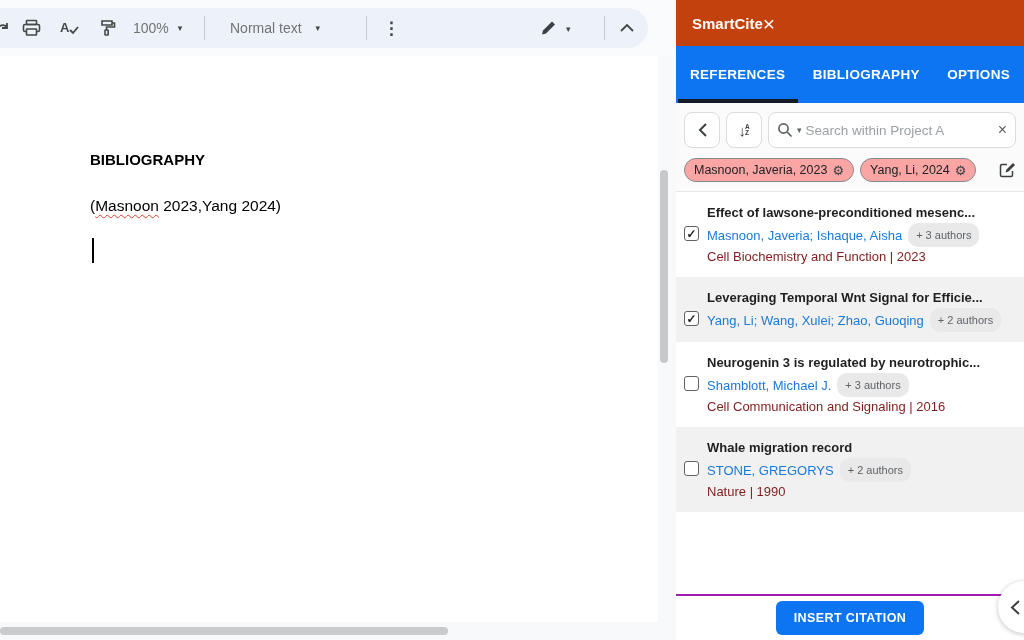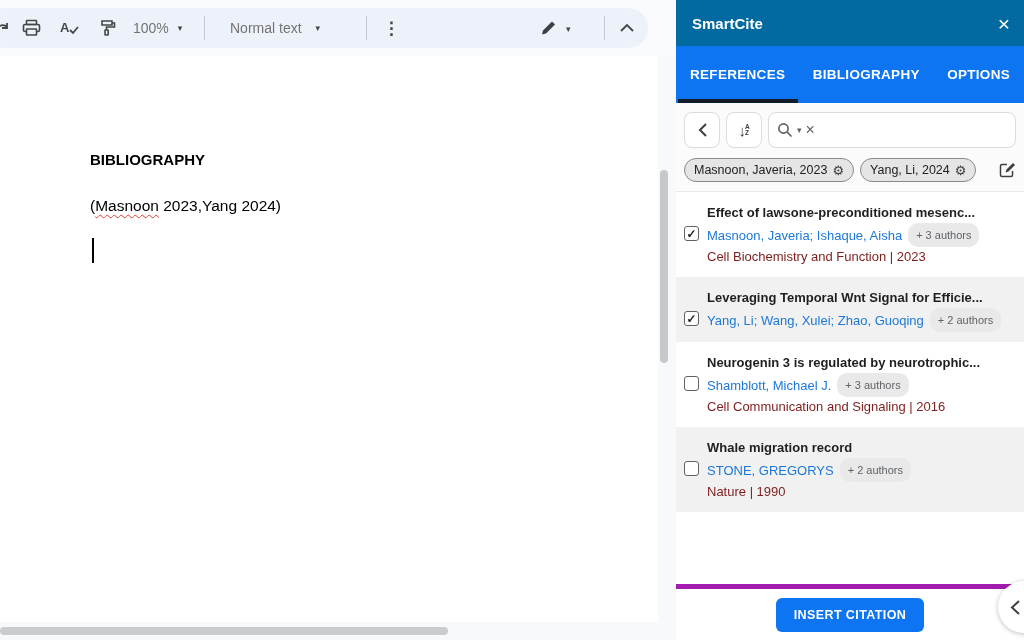--- a/index.html
+++ b/index.html
@@ -27,22 +27,22 @@
 
   .v-scrollbar { position:absolute; right:8px; top:170px; width:8px; height:193px;
     background:#c6c9ca; border-radius:4px; }
   .h-scroll-track { position:absolute; left:0; bottom:0; width:676px; height:18px; background:#f8f9fa; }
   .h-scrollbar { position:absolute; left:0; top:5px; width:448px; height:8px;
     background:#c9ccce; border-radius:4px; }
 
   
   .panel { position:absolute; left:676px; top:0; width:348px; height:640px; background:#fbfbfb;
     display:flex; flex-direction:column; }
-  .panel-header { height:46px; background:#0369a1; display:flex; align-items:center;
-    justify-content:space-between; padding:0 14px 0 16px; flex:0 0 auto; }
+  .panel-header { height:46px; background:#c2410c; display:flex; align-items:center;
+    padding:0 14px 0 16px; flex:0 0 auto; }
   .panel-title { color:#fff; font-size:15px; font-weight:bold; }
   .panel-close { color:#fff; font-size:21px; line-height:1; cursor:pointer; }
 
   .tabs { height:57px; background:#0d74f2; display:flex; align-items:center;
     justify-content:space-between; padding:12px 14px; position:relative; flex:0 0 auto; }
   .tab { color:#fff; font-size:13.5px; font-weight:bold; letter-spacing:.3px; cursor:pointer; }
   .tab-underline { position:absolute; left:2px; bottom:0; width:120px; height:4px; background:#131c28; }
 
   .search-row { display:flex; gap:6px; padding:9px 8px 6px 8px; flex:0 0 auto; }
   .sq-btn { width:36px; height:36px; background:#fff; border:1px solid #dadce0; border-radius:8px;
@@ -53,40 +53,40 @@
     display:flex; align-items:center; padding:0 8px; gap:4px; }
   .search-input { flex:1; border:none; outline:none; font-size:13.5px; color:#202124;
     font-family:"Liberation Sans", sans-serif; background:transparent; min-width:0; }
   .search-input::placeholder { color:#9aa0a6; }
   .search-clear { color:#5f6368; font-size:16px; cursor:pointer; }
   .search-caret { font-size:9px; color:#5f6368; }
 
   .chips-row { display:flex; align-items:center; gap:6px; padding:4px 8px 9px 8px;
     border-bottom:1px solid #e8e8e8; flex:0 0 auto; }
   .chip { display:flex; align-items:center; gap:5px; border:1px solid #878b90; border-radius:14px;
-    background:#e5e5e5; padding:4px 9px; cursor:pointer; }
+    background:#fca5a5; padding:4px 9px; cursor:pointer; }
   .chip-label { font-size:12.5px; color:#202124; white-space:nowrap; }
   .chip-gear { font-size:13px; color:#3c4043; line-height:1; }
   .edit-icon { margin-left:auto; cursor:pointer; color:#3c4043; display:flex; }
 
   .ref-list { flex:1 1 auto; background:#fff; overflow:hidden; }
   .ref-row { display:flex; padding:10px 8px 10px 8px; gap:8px; }
   .ref-row.alt { background:#f1f1f1; }
   .ref-check { width:15px; height:15px; border:1.5px solid #5f6368; border-radius:3px; background:#fff;
     margin-top:24px; flex:0 0 auto; display:flex; align-items:center; justify-content:center;
     font-size:12px; font-weight:bold; color:#202124; cursor:pointer; }
   .ref-body { flex:1; min-width:0; }
   .ref-title { font-size:13px; font-weight:bold; color:#1f1f1f; white-space:nowrap;
     overflow:hidden; text-overflow:ellipsis; line-height:21px; }
   .ref-authors { font-size:13px; color:#1b78d8; line-height:20px; }
   .ref-more { display:inline-block; background:#e9e9e9; color:#5f6368; font-size:11px;
     border-radius:10px; padding:2px 8px; margin-left:6px; vertical-align:1px; }
   .ref-source { font-size:13px; color:#7f1d1d; line-height:20px; }
 
-  .panel-footer { flex:0 0 auto; height:56px; background:#fff; border-top:5px solid #a21caf;
+  .panel-footer { flex:0 0 auto; height:46px; background:#fff; border-top:2px solid #a21caf;
     display:flex; align-items:center; justify-content:center; position:relative; }
   .insert-btn { background:#0d74f2; color:#fff; border:none; border-radius:6px;
     font-family:"Liberation Sans", sans-serif; font-size:12.5px; font-weight:bold;
     letter-spacing:.4px; padding:10px 18px; cursor:pointer; }
 
   .collapse-circle { position:absolute; right:-26px; bottom:7px; width:52px; height:52px;
     border-radius:50%; background:#fff; box-shadow:0 1px 5px rgba(0,0,0,.25);
     display:flex; align-items:center; padding-left:12px; cursor:pointer; }
 
   svg { display:block; }
@@ -202,20 +202,21 @@
             <span>Z</span>
           </span>
       </span>
     </span>
     <span class="search-box">
       <svg width="16" height="16" viewBox="0 0 16 16" fill="none" stroke="#5f6368" stroke-width="1.7">
         <circle cx="6.5" cy="6.5" r="4.6"></circle>
           <path d="M10.2 10.2 L14.5 14.5"></path>
       </svg>
       <span class="search-caret">▾</span>
+      <input class="search-input" type="text" placeholder="Search within Project A" style="">
       <span class="search-clear">×</span>
     </span>
   </div>
 
   <div class="chips-row">
     <span class="chip">
       <span class="chip-label">Masnoon, Javeria, 2023</span>
       <span class="chip-gear">⚙</span>
     </span>
     <span class="chip">

